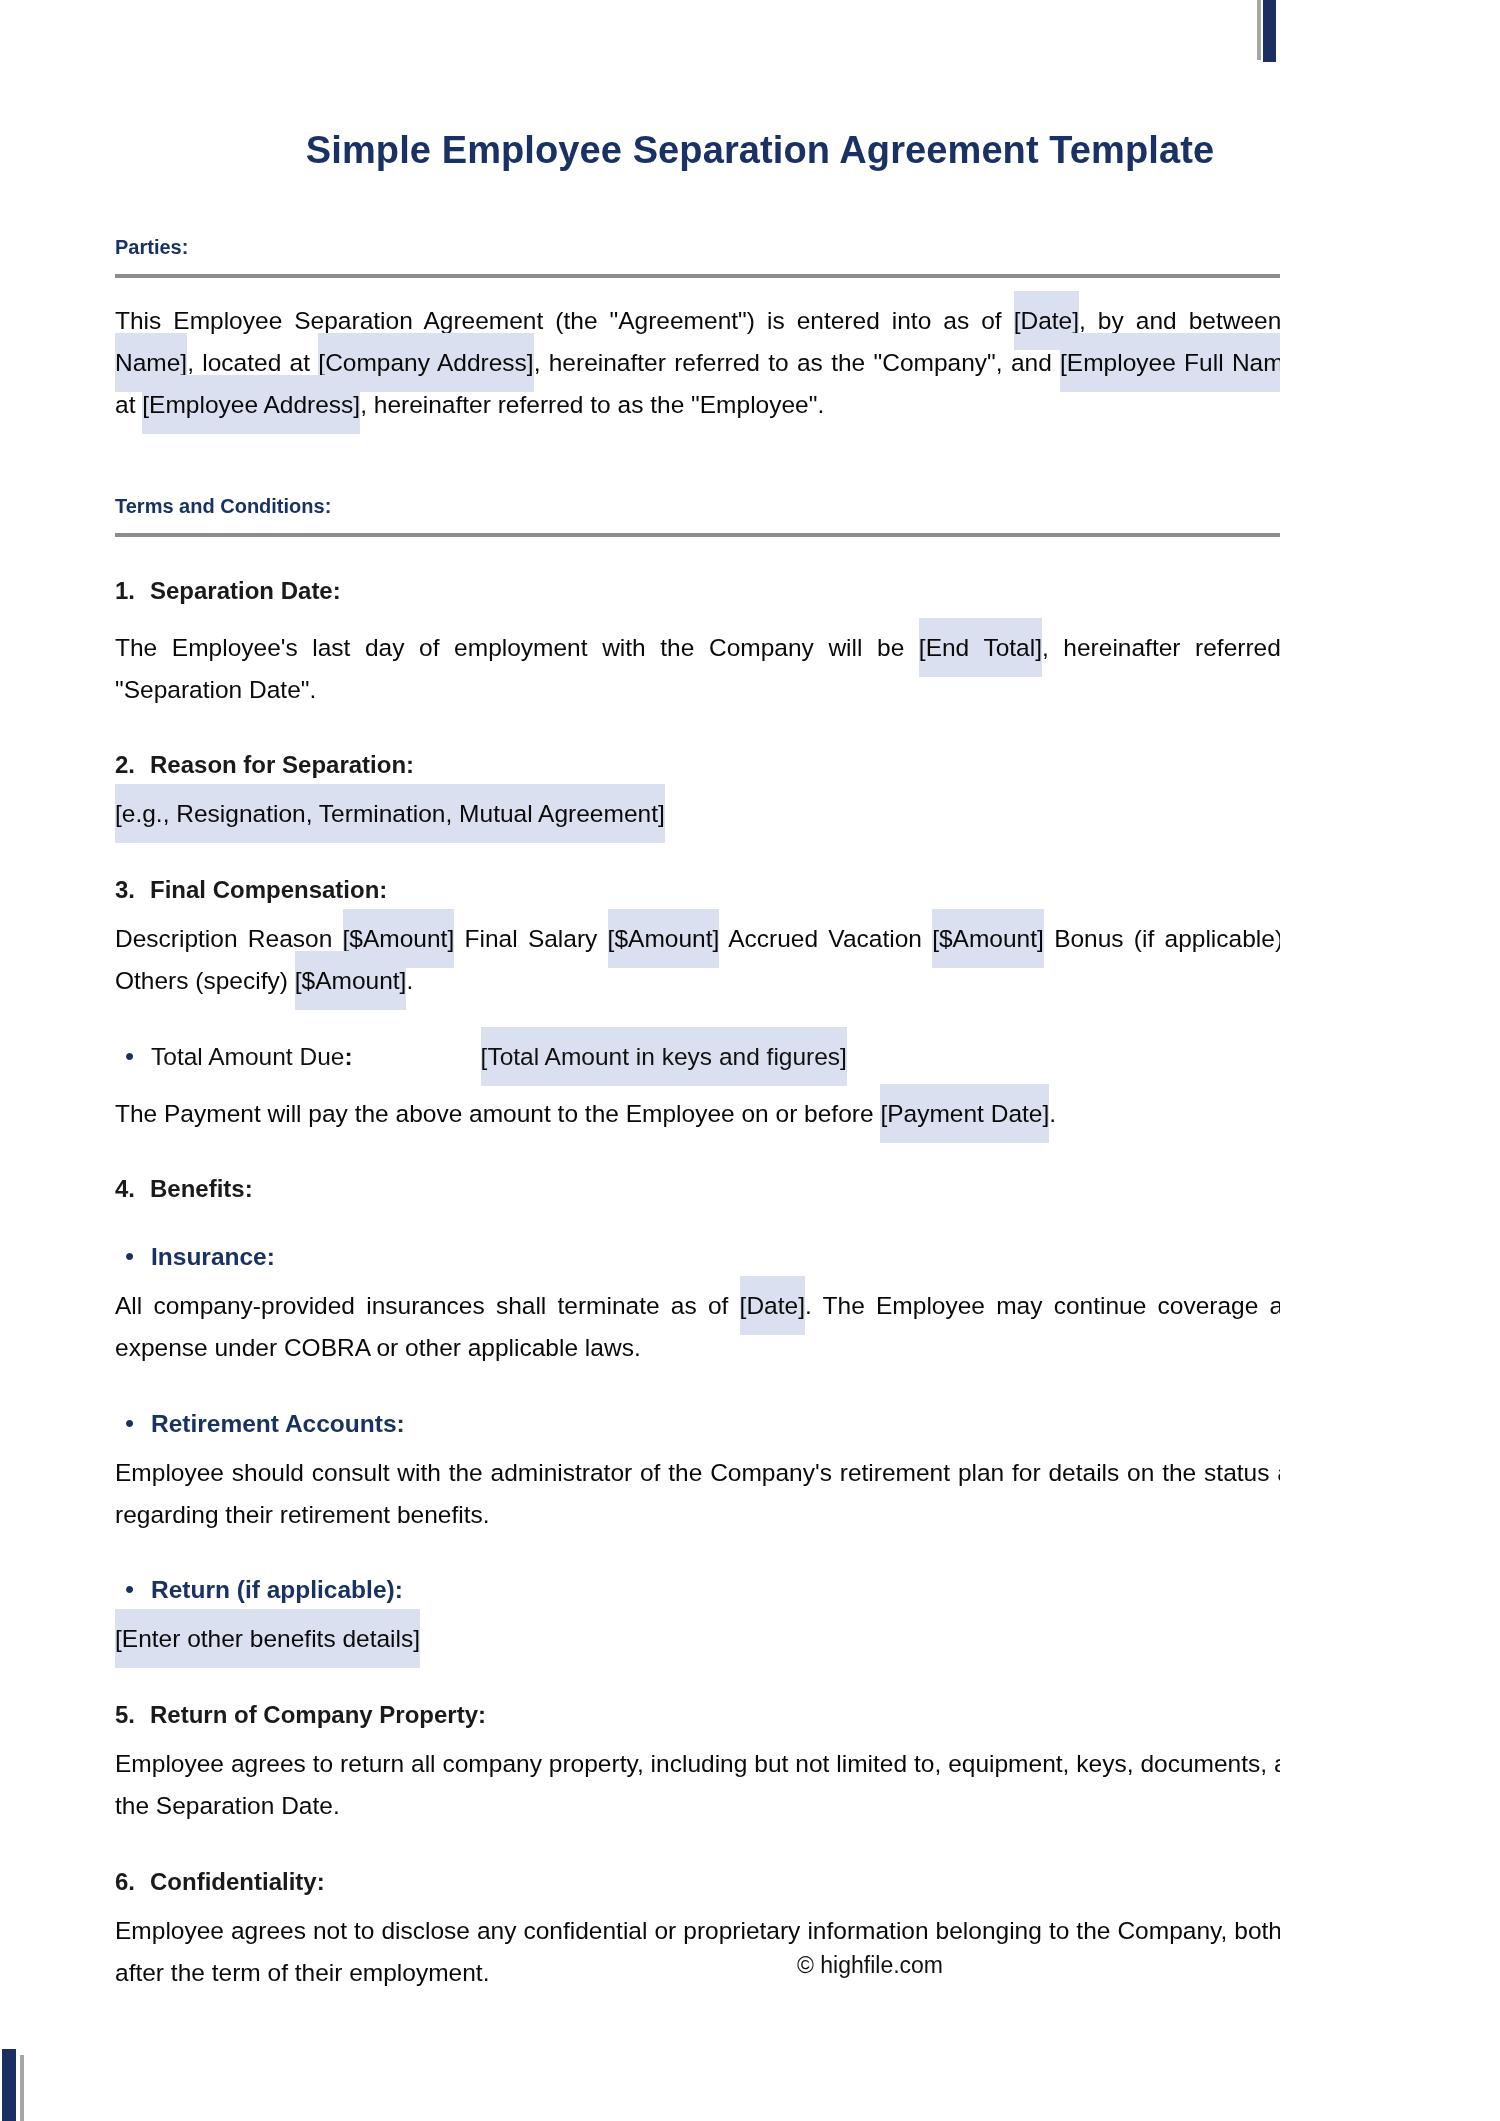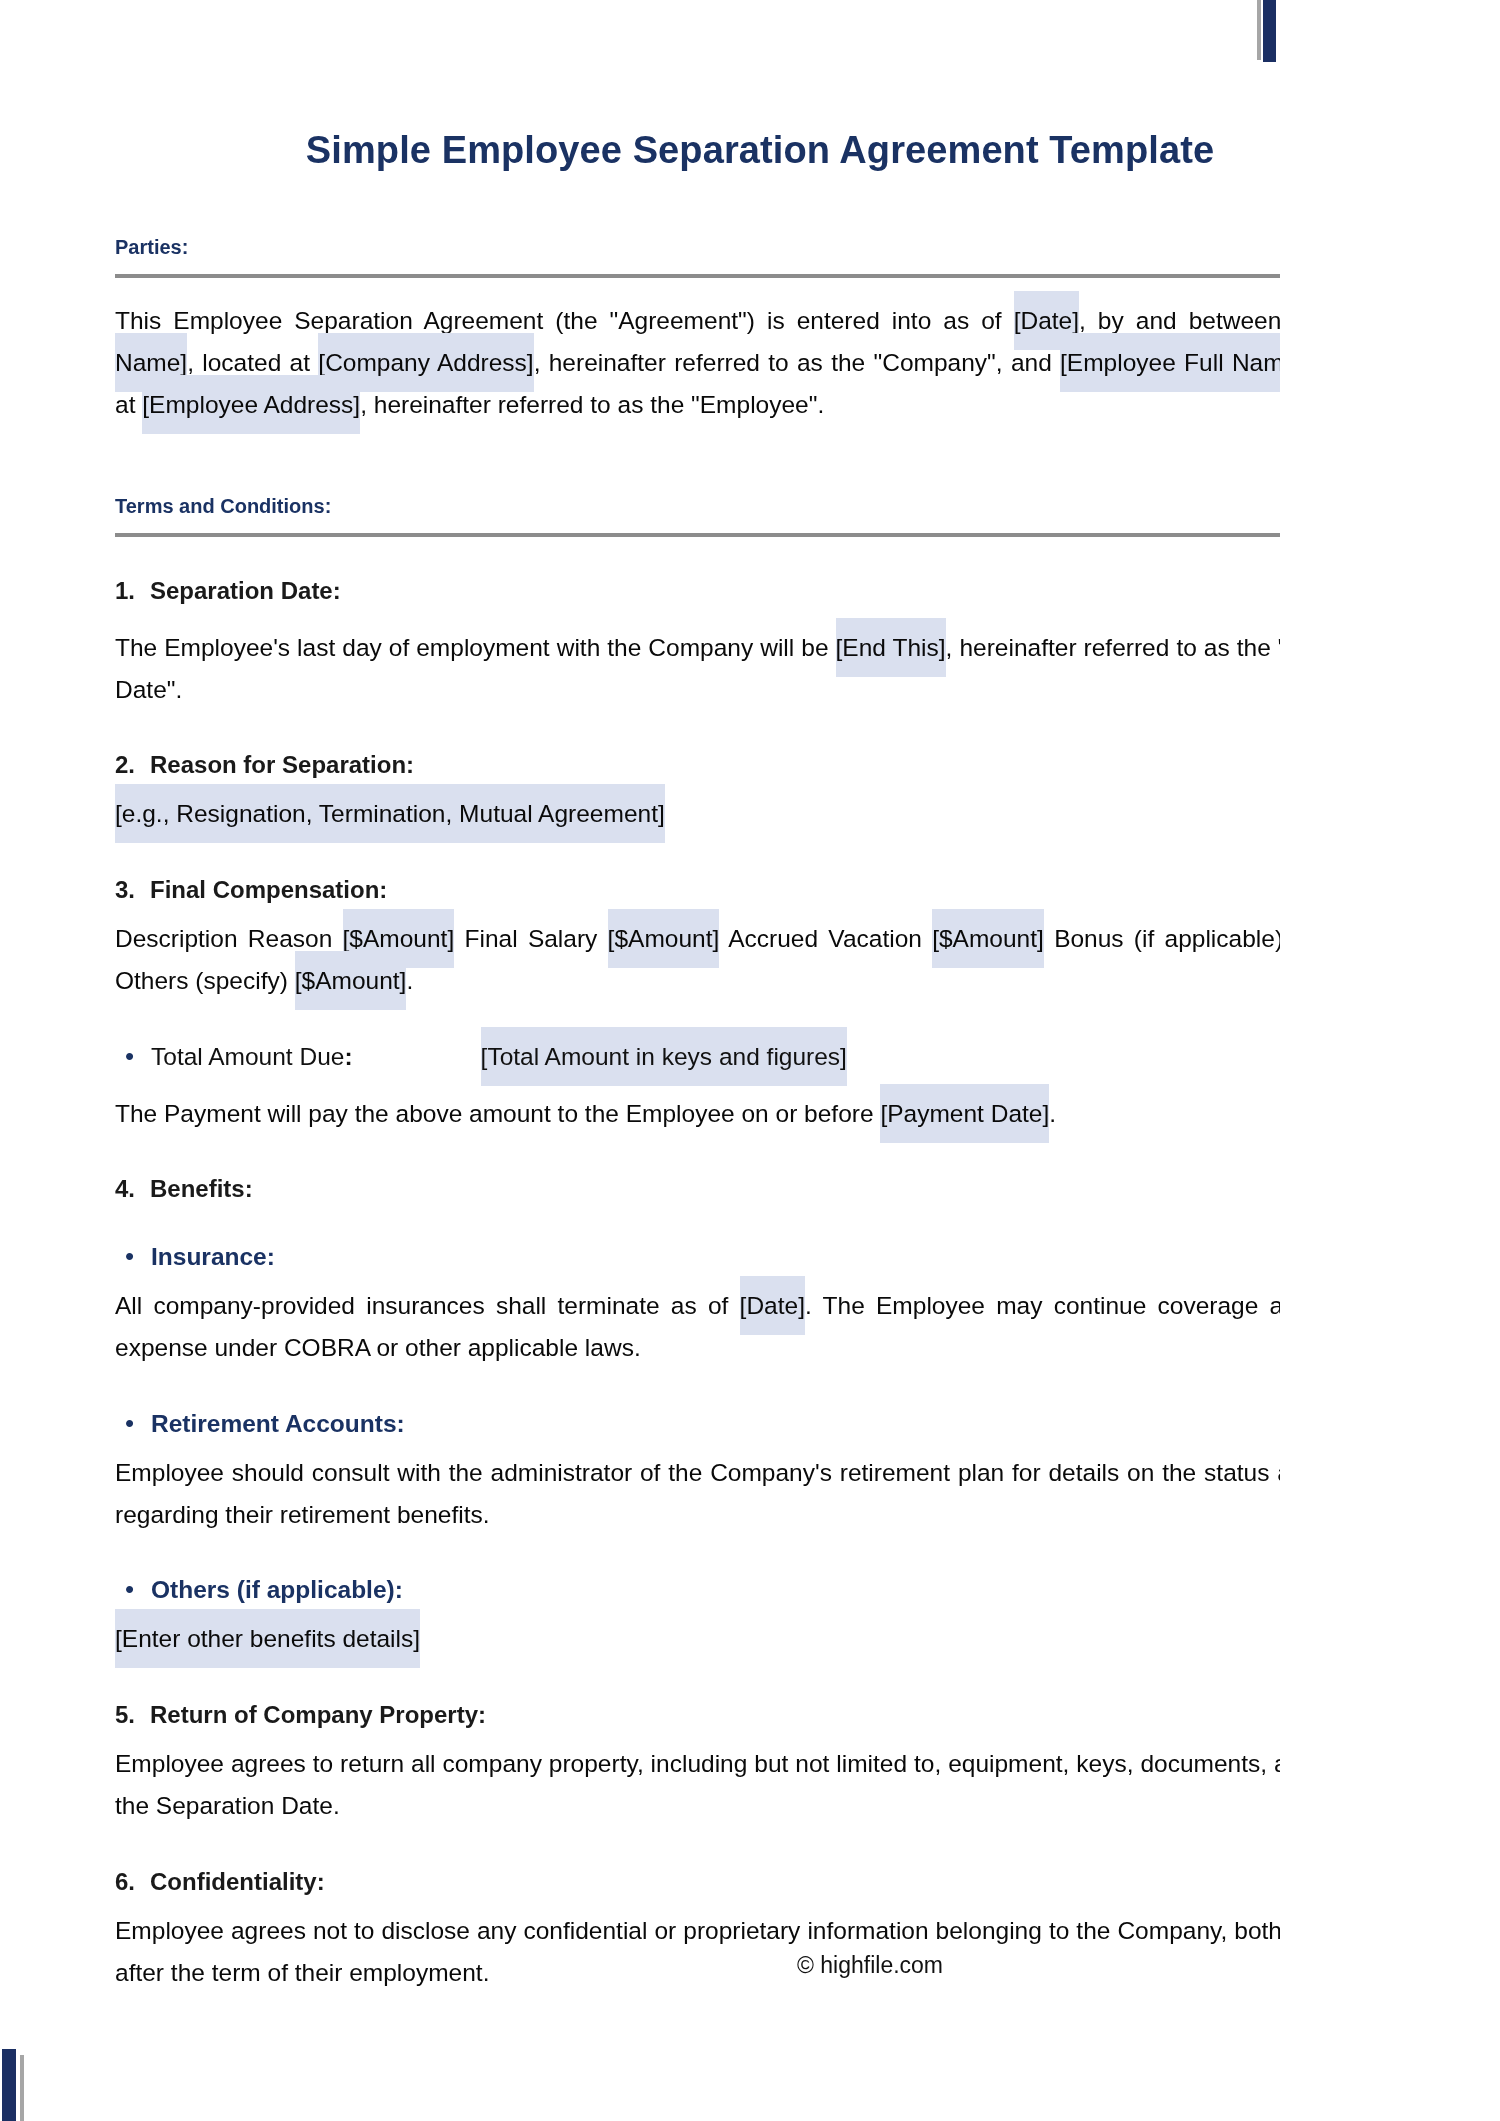--- a/index.html
+++ b/index.html
@@ -188,21 +188,21 @@
 
     <p class="body"><span>This Employee Separation Agreement (the "Agreement") is entered into as of </span><span class="hl">[Date]</span><span>, by and between </span><span class="hl">[Company Name]</span><span>, located at </span><span class="hl">[Company Address]</span><span>, hereinafter referred to as the "Company", and </span><span class="hl">[Employee Full Name]</span><span>, residing at </span><span class="hl">[Employee Address]</span><span>, hereinafter referred to as the "Employee".</span></p>
 
     <h2 class="section-heading second">Terms and Conditions:</h2>
     <hr class="divider">
 
     <div class="num-item">
       <span class="num">1.</span>
       <span class="txt">Separation Date:</span>
     </div>
-    <p class="body"><span>The Employee's last day of employment with the Company will be </span><span class="hl">[End This]</span><span>, hereinafter referred to as the "Separation Date".</span></p>
+    <p class="body"><span>The Employee's last day of employment with the Company will be </span><span class="hl">[End Total]</span><span>, hereinafter referred to as the "Separation Date".</span></p>
 
     <div class="num-item">
       <span class="num">2.</span>
       <span class="txt">Reason for Separation:</span>
     </div>
     <p class="body tight left"><span class="hl">[e.g., Resignation, Termination, Mutual Agreement]</span></p>
 
     <div class="num-item">
       <span class="num">3.</span>
       <span class="txt">Final Compensation:</span>
@@ -228,21 +228,21 @@
     <p class="body tight"><span>All company-provided insurances shall terminate as of </span><span class="hl">[Date]</span><span>. The Employee may continue coverage at their own expense under COBRA or other applicable laws.</span></p>
 
     <div class="bullet-item">
       <span class="dot">•</span>
       <span class="blabel">Retirement Accounts:</span>
     </div>
     <p class="body tight">Employee should consult with the administrator of the Company's retirement plan for details on the status and options regarding their retirement benefits.</p>
 
     <div class="bullet-item">
       <span class="dot">•</span>
-      <span class="blabel">Others (if applicable):</span>
+      <span class="blabel">Return (if applicable):</span>
     </div>
     <p class="body tight left"><span class="hl">[Enter other benefits details]</span></p>
 
     <div class="num-item">
       <span class="num">5.</span>
       <span class="txt">Return of Company Property:</span>
     </div>
     <p class="body tight">Employee agrees to return all company property, including but not limited to, equipment, keys, documents, and files, by the Separation Date.</p>
 
     <div class="num-item">

